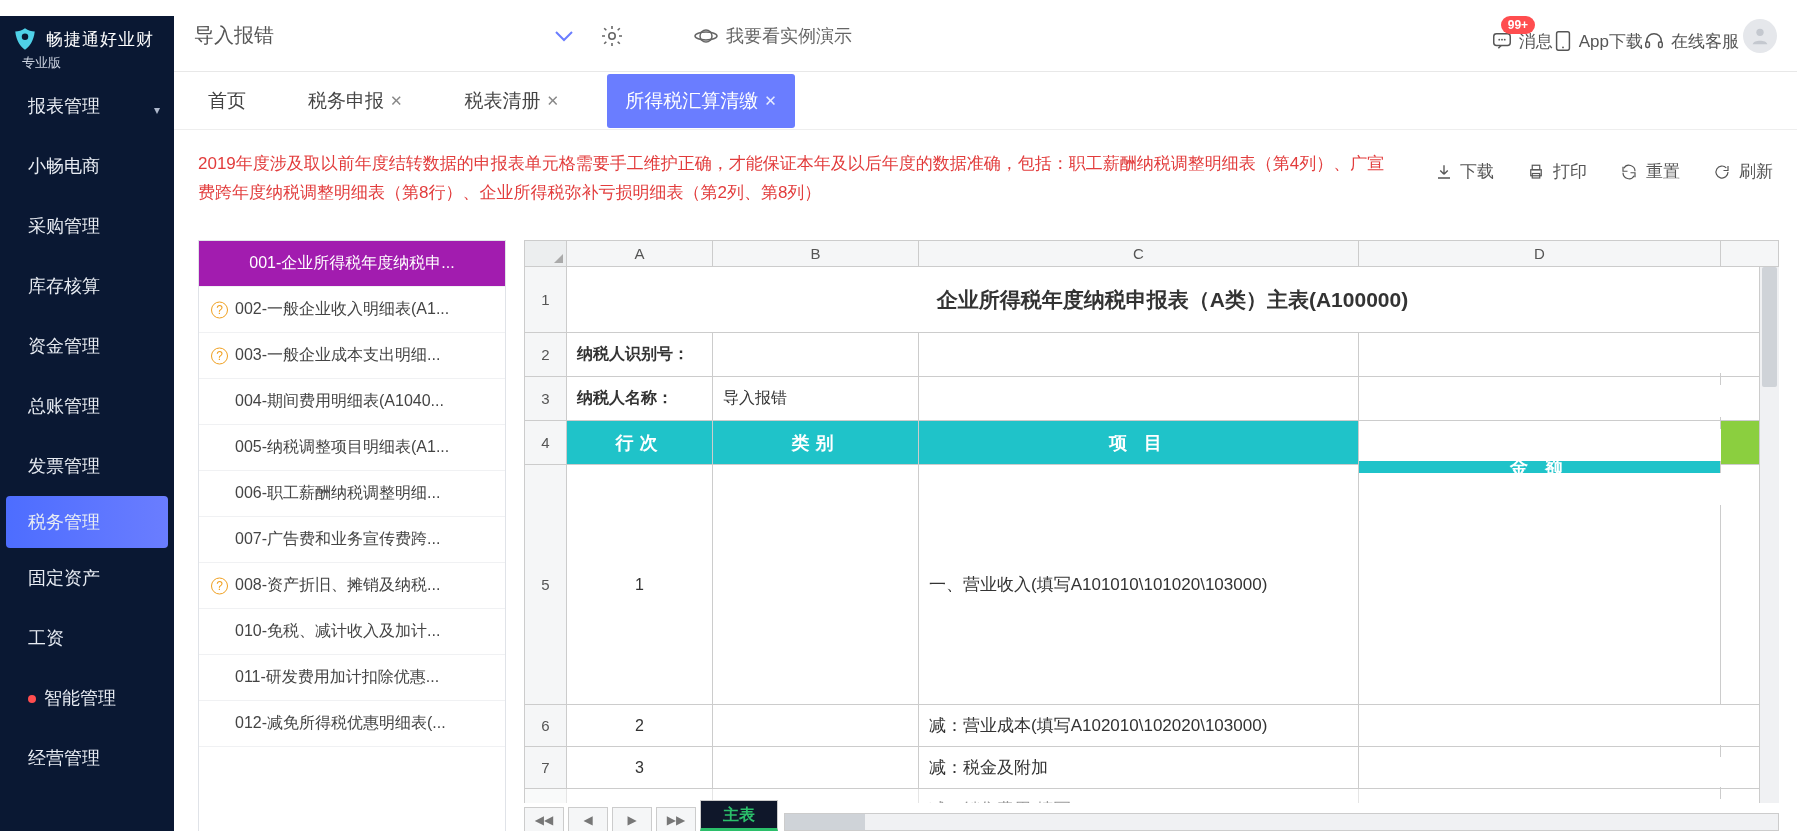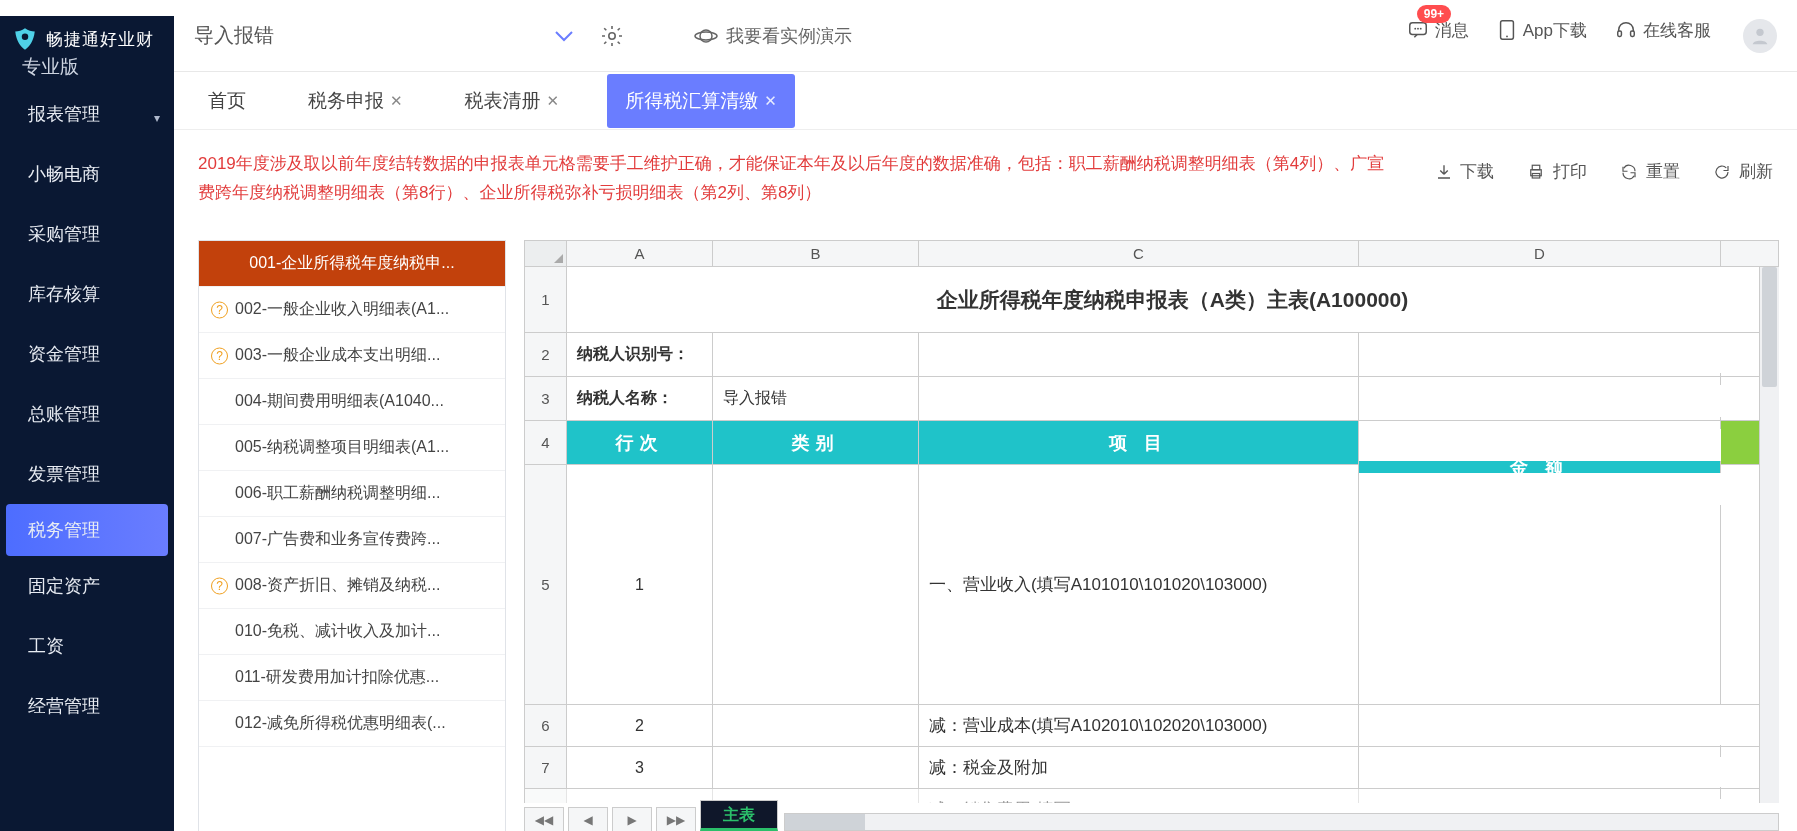--- a/index.html
+++ b/index.html
@@ -3,35 +3,35 @@
 <meta charset="utf-8">
 <style>
 * { box-sizing: border-box; margin: 0; padding: 0; }
 body { font-family: "Microsoft YaHei", Arial, sans-serif; font-size: 14px; color: #333; overflow: hidden; width: 1797px; height: 831px; background: #fff; }
 
 
 .sidebar { position: absolute; left: 0; top: 16px; width: 174px; height: 100%; background: #0a1833; color: #fff; }
 .logo-row { display: flex; align-items: center; padding: 10px 12px 2px; gap: 8px; }
 .logo-icon { width: 26px; height: 26px; display: flex; align-items: center; justify-content: center; }
 .logo-text { font-size: 17px; font-weight: 500; letter-spacing: 1px; }
-.edition { font-size: 19px; color: #ccd3e0; padding-left: 22px; margin-bottom: 12px; }
+.edition { font-size: 13px; color: #ccd3e0; padding-left: 22px; margin-bottom: 12px; }
 .nav { display: flex; flex-direction: column; }
 .nav-item { padding: 18px 28px; font-size: 18px; color: #e8ecf3; cursor: pointer; position: relative; }
 .nav-item.active { background: linear-gradient(90deg,#4d6dff,#6a7dff); border-radius: 4px; margin: 0 6px; padding: 14px 22px; }
 .nav-item.cut { padding-top: 10px; }
 .nav-dot { display:inline-block; width:8px; height:8px; background:#ff4d4f; border-radius:50%; margin-right:8px; vertical-align:middle; }
 .nav-chev { position:absolute; right:14px; top:50%; transform:translateY(-50%); font-size:12px; color:#aeb8cc; }
 
 
 .topbar { position: absolute; left: 174px; right: 0; top: 0; height: 72px; border-bottom: 1px solid #e8e8e8; display:flex; align-items:center; padding:0 20px; background:#fff; }
 .crumb { font-size: 20px; color:#555; flex:0 0 auto; }
 .crumb-chev { font-size:16px; color:#7a8aff; margin-left: 280px; cursor:pointer; }
 .gear { margin-left: 26px; cursor:pointer; }
 .demo-link { margin-left: 70px; display:flex; align-items:center; gap:8px; color:#666; font-size:18px; cursor:pointer; }
-.top-right { margin-left:auto; display:flex; align-items:flex-start; gap:28px; }
+.top-right { margin-left:auto; display:flex; align-items:flex-end; }
 .tr-item { display:flex; align-items:center; gap:6px; color:#555; font-size:17px; cursor:pointer; position:relative; }
 .badge { position:absolute; top:-14px; left:10px; background:#ff4d4f; color:#fff; font-size:12px; font-weight:700; padding:2px 7px; border-radius:10px; }
 .avatar { width:34px; height:34px; border-radius:50%; background:#e5e7eb; display:flex; align-items:center; justify-content:center; margin-left:4px; }
 
 
 .tabsbar { position:absolute; left:174px; right:0; top:72px; height:58px; display:flex; align-items:center; padding:0 20px; gap:34px; background:#fff; border-bottom:1px solid #eee; }
 .tab { font-size:19px; color:#444; cursor:pointer; display:flex; align-items:center; gap:6px; padding:12px 14px; }
 .tab.active { background:#6a7dff; color:#fff; border-radius:3px; padding:14px 18px; }
 .tab .x { color:#888; font-size:15px; }
 .tab.active .x { color:#e8ecff; }
@@ -39,21 +39,21 @@
 
 .content { position:absolute; left:174px; right:0; top:130px; bottom:0; background:#fff; }
 .notice-row { display:flex; align-items:flex-start; padding:20px 24px 10px; gap:20px; }
 .notice { color:#e23c3c; font-size:17px; line-height:1.7; max-width:1190px; }
 .actions { margin-left:auto; display:flex; align-items:center; gap:32px; padding-top:10px; }
 .act { display:flex; align-items:center; gap:7px; font-size:17px; color:#555; cursor:pointer; white-space:nowrap; }
 
 .workspace { position:absolute; left:24px; right:18px; top:110px; bottom:0; display:flex; }
 .formlist { width:308px; border:1px solid #e0e3e8; border-bottom:none; overflow:hidden; position:relative; }
 .formlist-item { padding:12px 16px 12px 36px; font-size:16px; color:#444; border-bottom:1px solid #f0f1f3; white-space:nowrap; overflow:hidden; text-overflow:ellipsis; cursor:pointer; position:relative; }
-.formlist-item.active { background:#c2410c; color:#fff; text-align:center; padding-left:16px; }
+.formlist-item.active { background:#a21caf; color:#fff; text-align:center; padding-left:16px; }
 .formlist-item .qmark { position:absolute; left:12px; top:50%; transform:translateY(-50%); width:17px; height:17px; border:1.5px solid #f0a020; border-radius:50%; color:#f0a020; font-size:12px; display:flex; align-items:center; justify-content:center; }
 .collapse-handle { position:absolute; left:332px; top:280px; width:14px; height:40px; cursor:pointer; color:#888; font-size:12px; display:flex; align-items:center; justify-content:center; }
 
 .sheet { flex:1; margin-left:18px; border-top:1px solid #ccc; border-left:1px solid #ccc; display:flex; flex-direction:column; position:relative; }
 .colheads { display:flex; height:26px; background:#f5f6f7; border-bottom:1px solid #ccc; }
 .corner { width:42px; border-right:1px solid #ccc; background:#eceeef; position:relative; }
 .corner::after { content:''; position:absolute; right:3px; bottom:3px; width:0; height:0; border-left:9px solid transparent; border-bottom:9px solid #aaa; }
 .colh { border-right:1px solid #ccc; text-align:center; font-size:15px; color:#555; line-height:26px; }
 .colA { width:146px; } .colB { width:206px; } .colC { width:440px; } .colD { width:362px; } .colE { flex:1; }
 
@@ -101,20 +101,21 @@
       <div class="nav-item cut"><span>报表管理</span><span class="nav-chev">▾</span></div>
       <div class="nav-item"><span>小畅电商</span></div>
       <div class="nav-item"><span>采购管理</span></div>
       <div class="nav-item"><span>库存核算</span></div>
       <div class="nav-item"><span>资金管理</span></div>
       <div class="nav-item"><span>总账管理</span></div>
       <div class="nav-item"><span>发票管理</span></div>
       <div class="nav-item active"><span>税务管理</span></div>
       <div class="nav-item"><span>固定资产</span></div>
       <div class="nav-item"><span>工资</span></div>
+      <div class="nav-item"><span class="nav-dot"></span><span>智能管理</span></div>
       <div class="nav-item"><span>经营管理</span></div>
     </div>
 </div>
 
 <div class="topbar">
   <span class="crumb">导入报错</span>
   <span class="crumb-chev">
     <svg width="20" height="14" viewBox="0 0 20 14">
         <path d="M2 3l8 8 8-8" stroke="#6a7dff" stroke-width="2" fill="none"></path>
       </svg>

